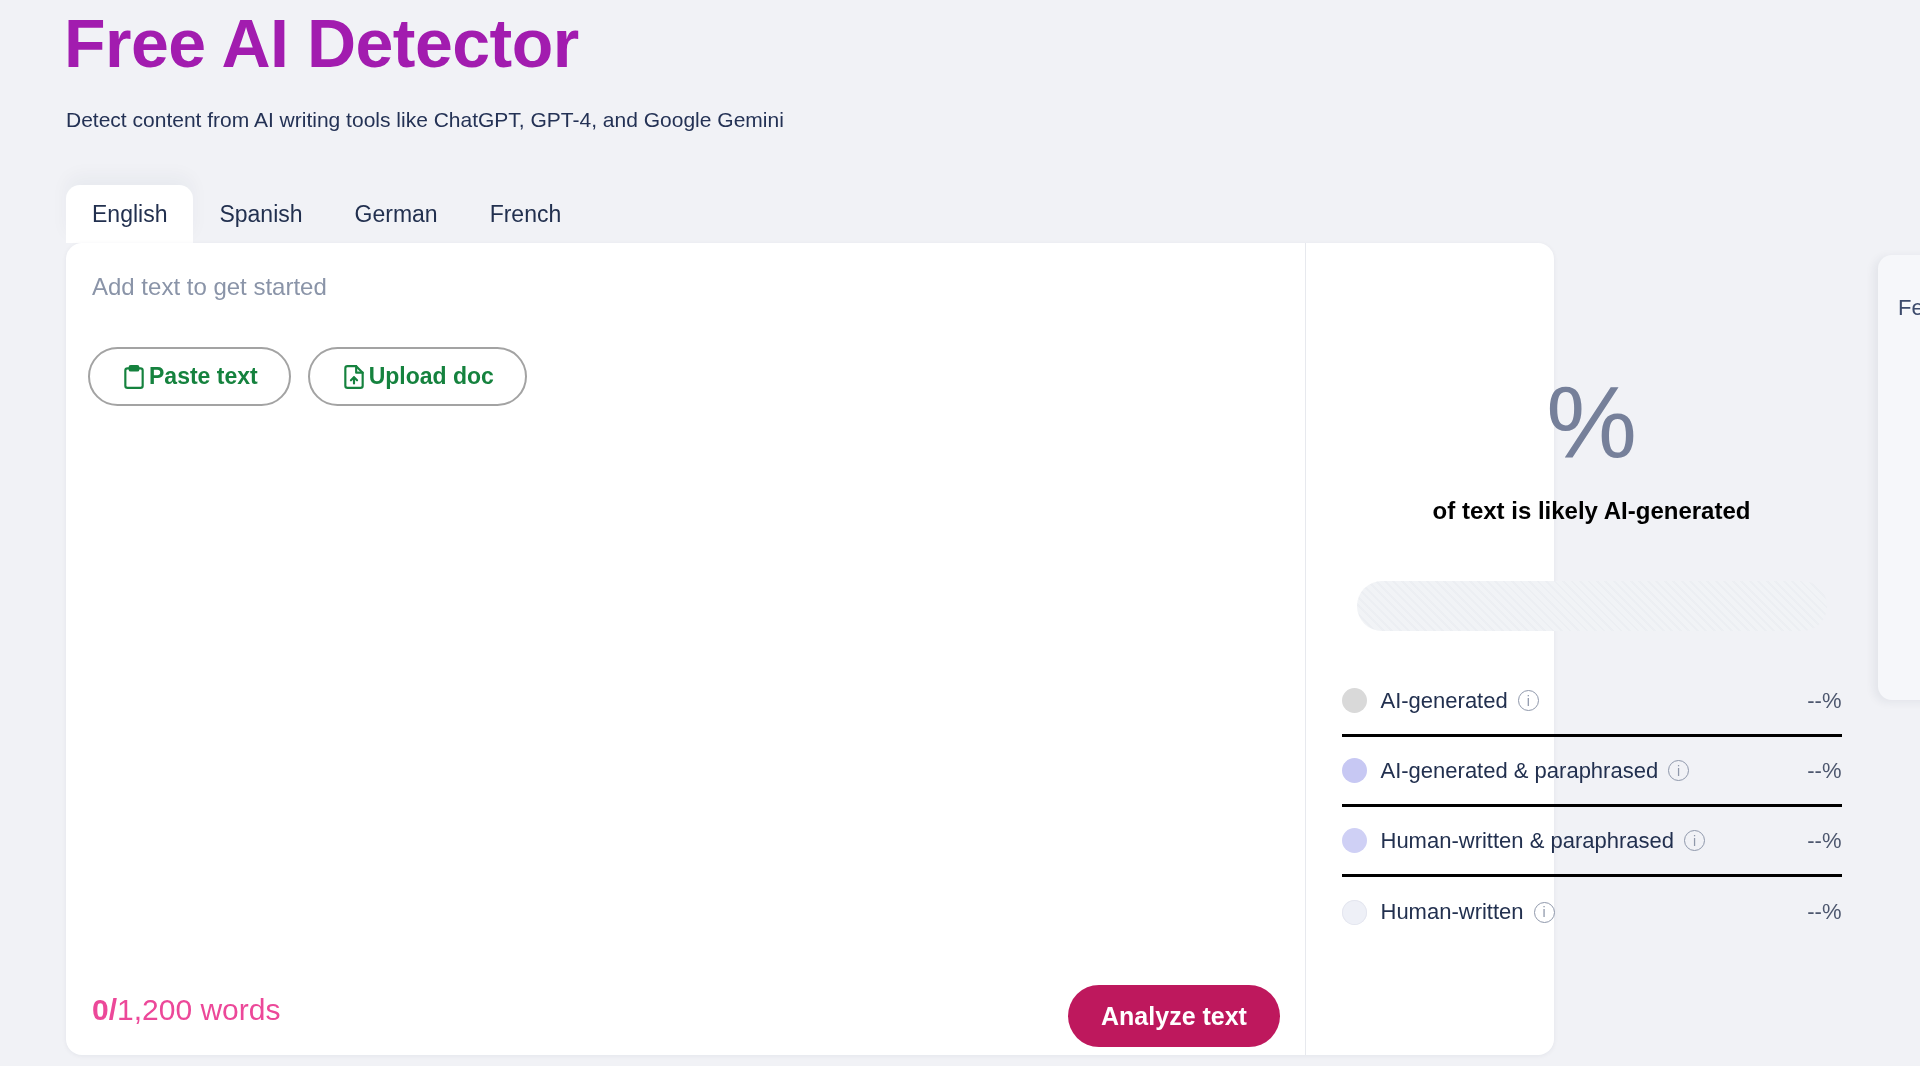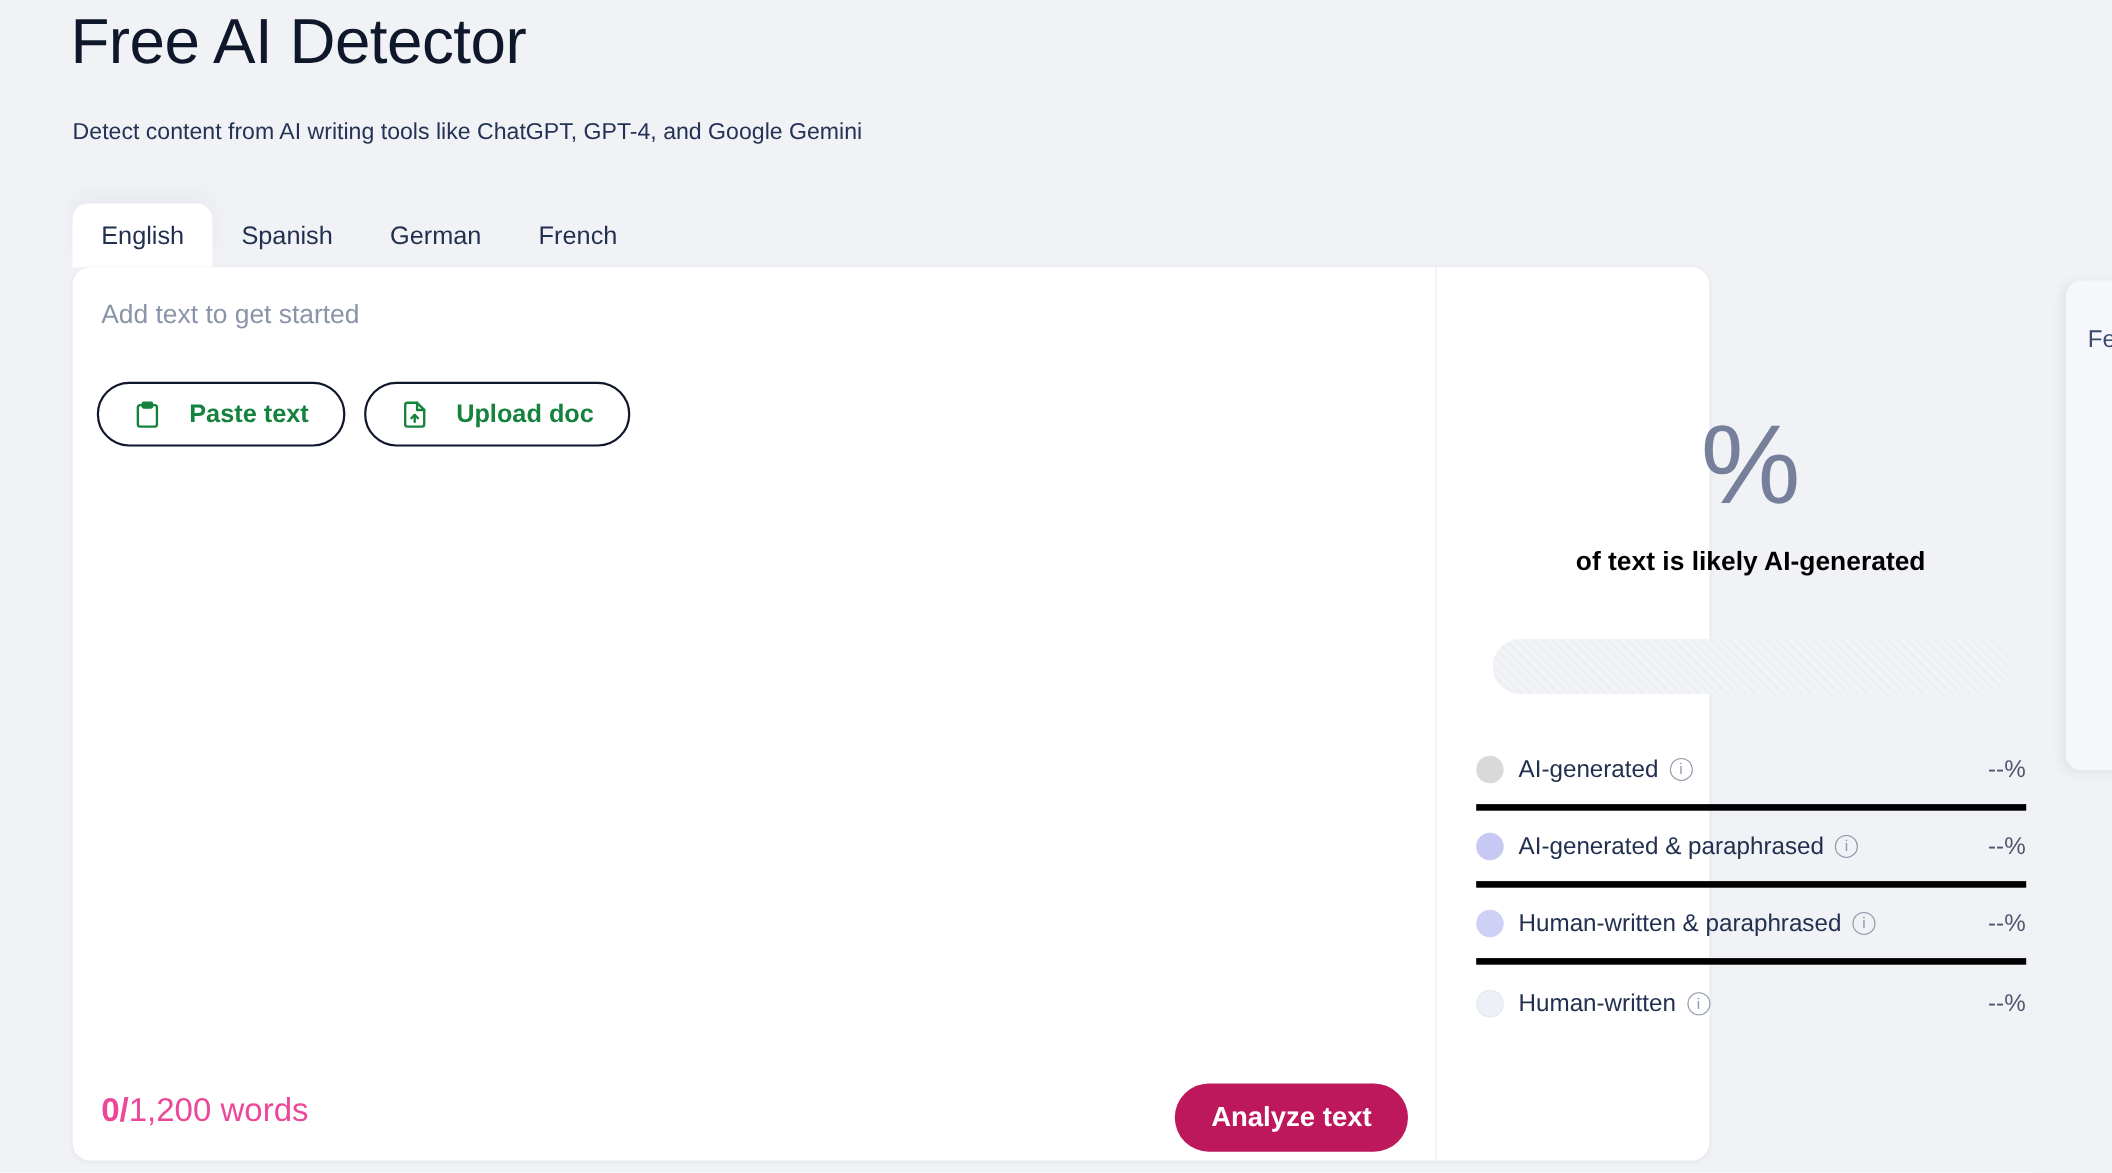--- a/index.html
+++ b/index.html
@@ -1,56 +1,56 @@
 <!DOCTYPE html>
 <html><head>
 <meta charset="utf-8">
 <style>
   * { margin:0; padding:0; box-sizing:border-box; }
   html,body { width:1920px; height:1066px; overflow:hidden; }
   body { font-family:"Liberation Sans","DejaVu Sans",sans-serif; background:#f1f2f6; color:#1f2c50; }
   .page { position:relative; width:1920px; height:1066px; overflow:hidden; }
 
-  .title { position:absolute; left:64px; top:4px; font-size:58px; font-weight:400; color:#0f172a; letter-spacing:-0.5px; }
+  .title { position:absolute; left:64px; top:4px; font-size:68px; font-weight:700; color:#a21caf; letter-spacing:-0.5px; }
   .subtitle { position:absolute; left:66px; top:108px; font-size:21px; font-weight:400; color:#243255; }
 
   .tabs { position:absolute; left:66px; top:185px; height:58px; display:flex; }
   .tab { padding:0 26px; display:flex; align-items:center; font-size:23px; color:#22304f; cursor:pointer; }
   .tab.active { background:#ffffff; border-radius:14px 14px 0 0; box-shadow:0 -10px 18px rgba(30,40,70,0.04); }
 
   .card { position:absolute; left:66px; top:243px; width:1488px; height:812px; background:#ffffff;
           border-radius:16px; box-shadow:0 1px 5px rgba(25,35,65,0.06); }
 
   .editor-pane { position:absolute; left:0; top:0; width:1240px; height:100%; border-right:1px solid #e7e9ee; }
   .placeholder { position:absolute; left:26px; top:30px; font-size:24px; color:#8a94a8; cursor:text; }
 
   .btn-row { position:absolute; left:22px; top:104px; display:flex; gap:17px; }
-  .outline-btn { height:59px; border-radius:30px; border:2px solid #0f172a; background:#ffffff; color:#15823e;
-                 font-family:inherit; font-size:23px; font-weight:700; display:flex; align-items:center; gap:25px;
+  .outline-btn { height:59px; border-radius:30px; border:2px solid #a3a3a3; background:#ffffff; color:#15823e;
+                 font-family:inherit; font-size:23px; font-weight:700; display:flex; align-items:center; gap:2px;
                  padding:0 31px; cursor:pointer; }
   .outline-btn svg { flex:0 0 auto; }
 
   .word-count { position:absolute; left:26px; bottom:28px; font-size:30px; color:#ec4899; }
   .word-count b { font-weight:700; }
 
   .analyze-btn { position:absolute; left:1002px; bottom:8px; width:212px; height:62px; border-radius:31px;
                  border:none; background:#be185d; color:#ffffff; font-family:inherit; font-size:25px;
                  font-weight:700; cursor:pointer; }
 
   .results-pane { position:absolute; left:1241px; top:0; width:569px; height:100%; }
   .percent { position:absolute; top:128px; width:100%; text-align:center; font-size:102px; line-height:1;
              font-weight:400; color:#76809a; }
   .caption { position:absolute; top:254px; width:100%; text-align:center; font-size:24px; font-weight:700; color:#000000; }
 
   .progress { position:absolute; top:338px; left:50%; transform:translateX(-50%); width:470px; height:50px;
               border-radius:26px; background:#f1f3f6;
               background-image:repeating-linear-gradient(45deg, rgba(120,130,160,0.04) 0 2px, transparent 2px 6px); }
 
   .legend { position:absolute; top:424px; left:50%; transform:translateX(-50%); width:500px; }
-  .legend-row { height:70px; display:flex; align-items:center; border-bottom:6px solid #000000; }
+  .legend-row { height:70px; display:flex; align-items:center; border-bottom:3px solid #000000; }
   .legend-row:last-child { border-bottom:none; }
   .dot { width:25px; height:25px; border-radius:50%; margin-right:14px; flex:0 0 auto; }
   .legend-row:last-child .dot { box-shadow:inset 0 0 0 1px #e4e6ef; }
   .legend-label { font-size:22px; color:#22304f; }
   .info { width:21px; height:21px; border:1.5px solid #8f98ab; border-radius:50%; margin-left:10px;
           display:inline-flex; align-items:center; justify-content:center; color:#8f98ab; font-size:14px;
           font-weight:400; cursor:pointer; flex:0 0 auto; }
   .info::after { content:"i"; }
   .legend-value { margin-left:auto; font-size:22px; color:#4d576e; }
 

